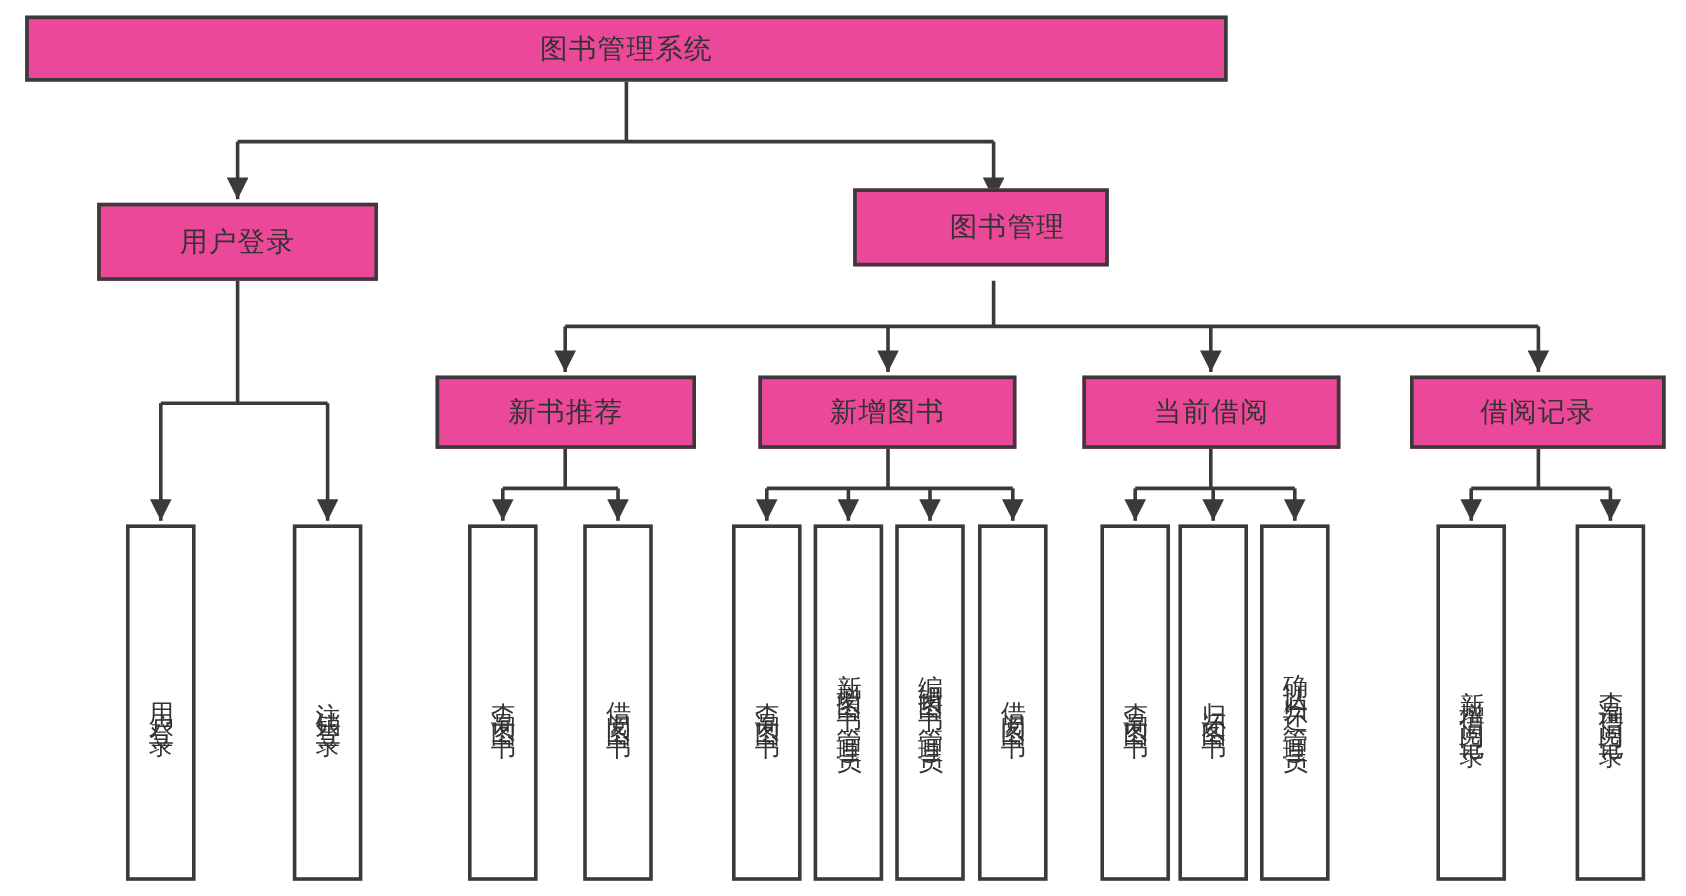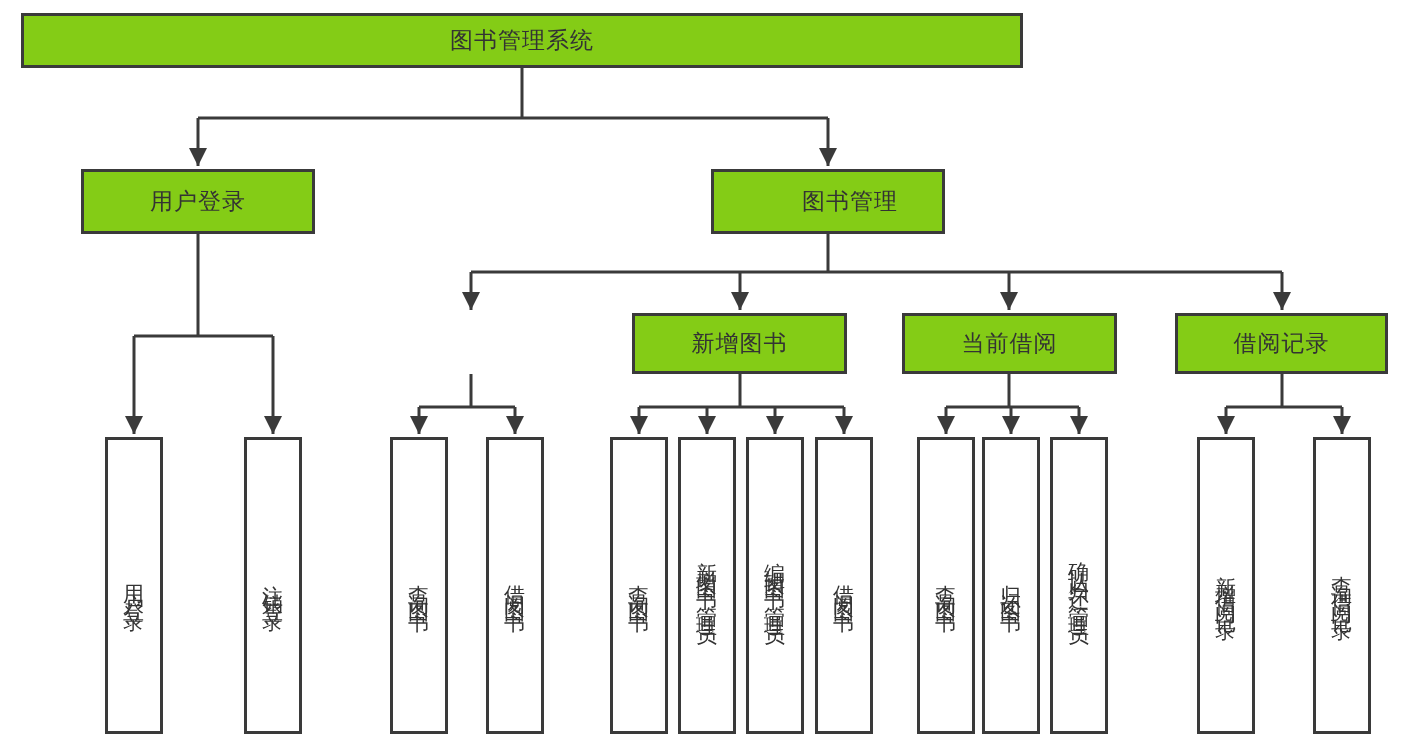--- a/index.html
+++ b/index.html
@@ -19,21 +19,21 @@
   .stage > svg.wires {
     position: absolute;
     left: 0; top: 0;
     width: 1405px; height: 747px;
   }
   .connector { stroke: var(--line, #3a3a3a); stroke-width: 3; fill: none; }
   #arw path { fill: var(--line, #3a3a3a); stroke: none; }
 
   .hbox {
     position: absolute;
-    background: #84cc16;
+    background: #ec4899;
     border: 3px solid var(--line, #3a3a3a);
     display: flex;
     align-items: center;
     justify-content: center;
     font-size: 23px;
     letter-spacing: 1px;
     white-space: nowrap;
   }
   .vbox {
     position: absolute;
@@ -123,24 +123,27 @@
     </g>
   </svg>
 
   <div class="hbox" style="left:21px; top:13px; width:1002px; height:55px;">
     <span>图书管理系统</span>
   </div>
 
   <div class="hbox" style="left:81px; top:169px; width:234px; height:65px;">
     <span>用户登录</span>
   </div>
-  <div class="hbox" style="left:711px; top:169px; width:234px; height:65px;padding-left:44px;">
+  <div class="hbox" style="left:711px; top:157px; width:213px; height:65px;padding-left:44px;">
     <span>图书管理</span>
   </div>
 
+  <div class="hbox" style="left:363px; top:313px; width:217px; height:61px;">
+    <span>新书推荐</span>
+  </div>
   <div class="hbox" style="left:632px; top:313px; width:215px; height:61px;">
     <span>新增图书</span>
   </div>
   <div class="hbox" style="left:902px; top:313px; width:215px; height:61px;">
     <span>当前借阅</span>
   </div>
   <div class="hbox" style="left:1175px; top:313px; width:213px; height:61px;">
     <span>借阅记录</span>
   </div>
 

